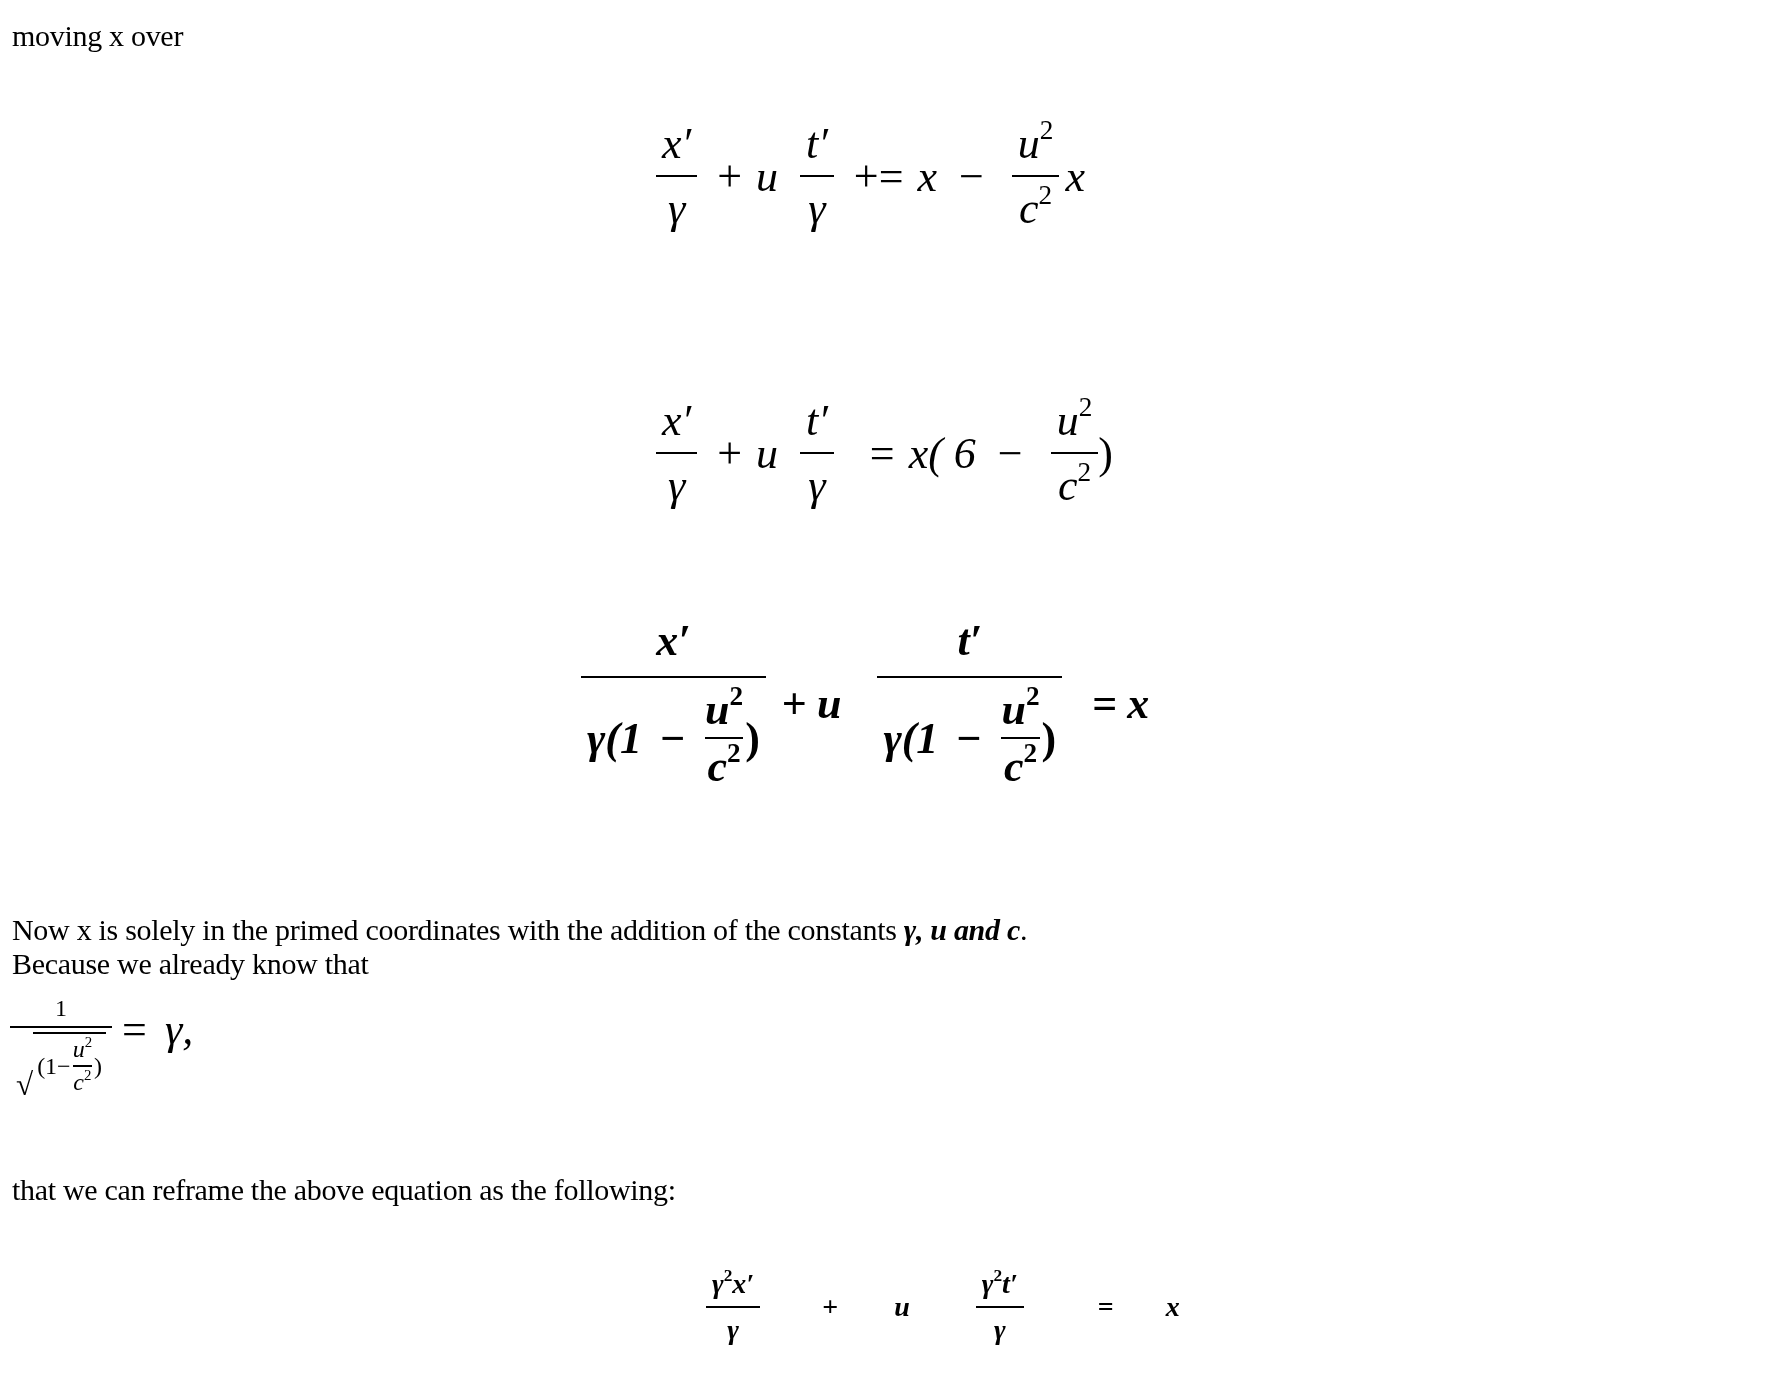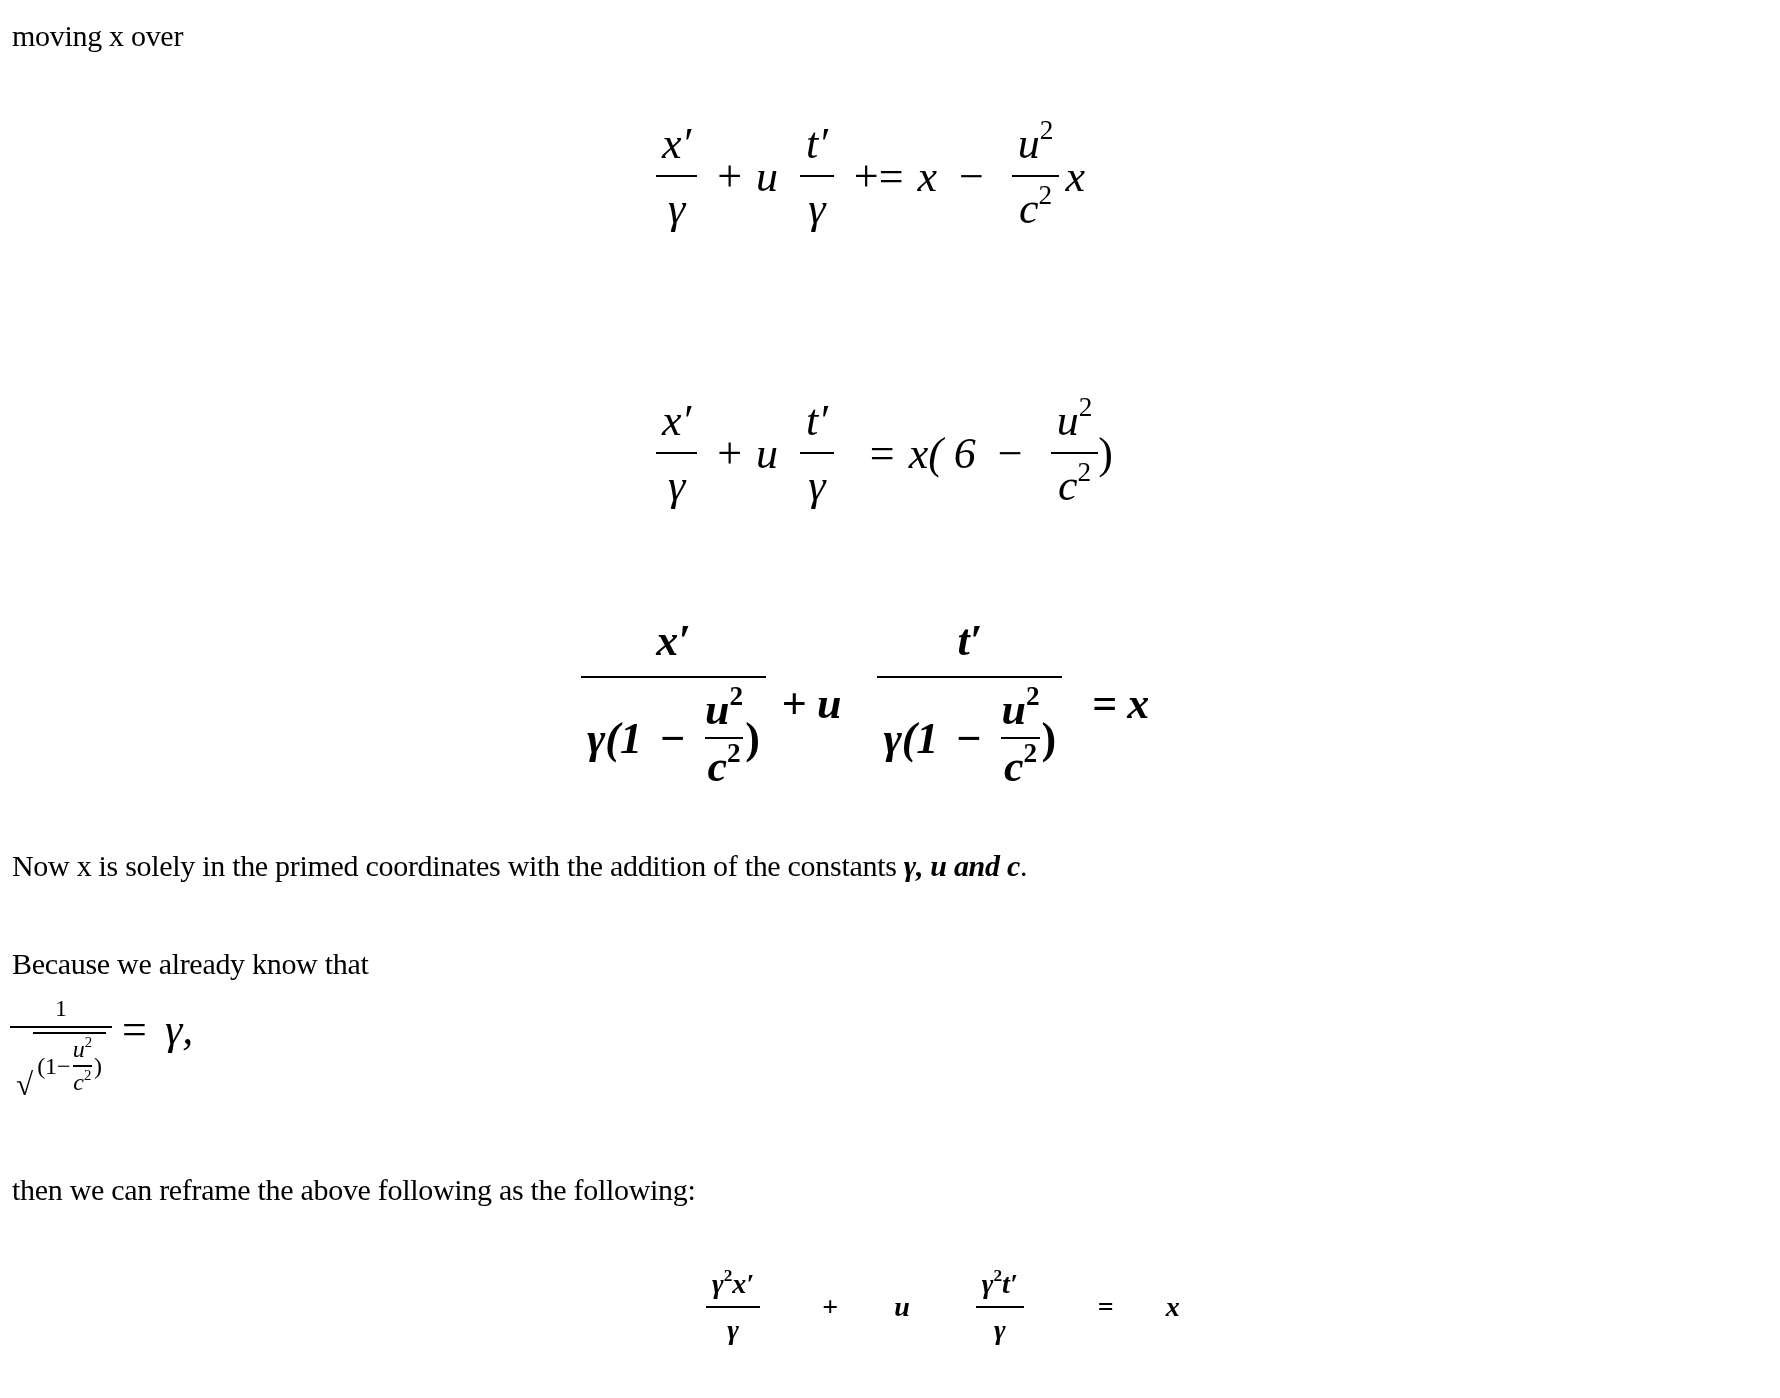--- a/index.html
+++ b/index.html
@@ -103,21 +103,21 @@
         <span class="bar"></span>
         <span><span class="sym">c</span><sup>2</sup></span>
       </span>
       <span>)</span>
     </span>
   </span>
   <span class="op" style="margin-left:24px; margin-right:10px;">=</span>
   <span class="sym">x</span>
 </div>
 
-<div class="text" style="top:840px;">
+<div class="text" style="top:904px;">
   <span>Now x is solely in the primed coordinates with the addition of the constants </span><span class="bold" style="font-style:italic;">γ, u and c</span><span>.</span>
 </div>
 
 <div class="text" style="top:938px;text-align:right;">Because we already know that</div>
 
 <div class="eq" style="left:10px; top:995px; font-size:24px;">
   <span class="frac" style="margin:0;">
     <span class="num upright">1</span>
     <span class="bar" style="margin:4px 0;"></span>
     <span class="den">
@@ -132,21 +132,21 @@
           </span>
           <span class="upright">)</span>
         </span>
       </span>
     </span>
   </span>
   <span class="op" style="font-size:44px; margin:0 18px 0 10px; transform:translateY(-16px);">=</span>
   <span class="sym" style="font-size:44px; transform:translateY(-16px);">γ,</span>
 </div>
 
-<div class="text" style="top:1164px;">then we can reframe the above following as the following:</div>
+<div class="text" style="top:1164px;">that we can reframe the above equation as the following:</div>
 
 <div class="eq bold" style="left:700px; top:1268px; font-size:28px;gap:42px;">
   <span class="frac">
     <span class="num"><span class="sym">γ</span><sup>2</sup><span class="sym">x′</span></span>
     <span class="bar"></span>
     <span class="den sym">γ</span>
   </span>
   <span class="op">+</span>
   <span class="sym" style="margin-right:18px;">u</span>
   <span class="frac">

